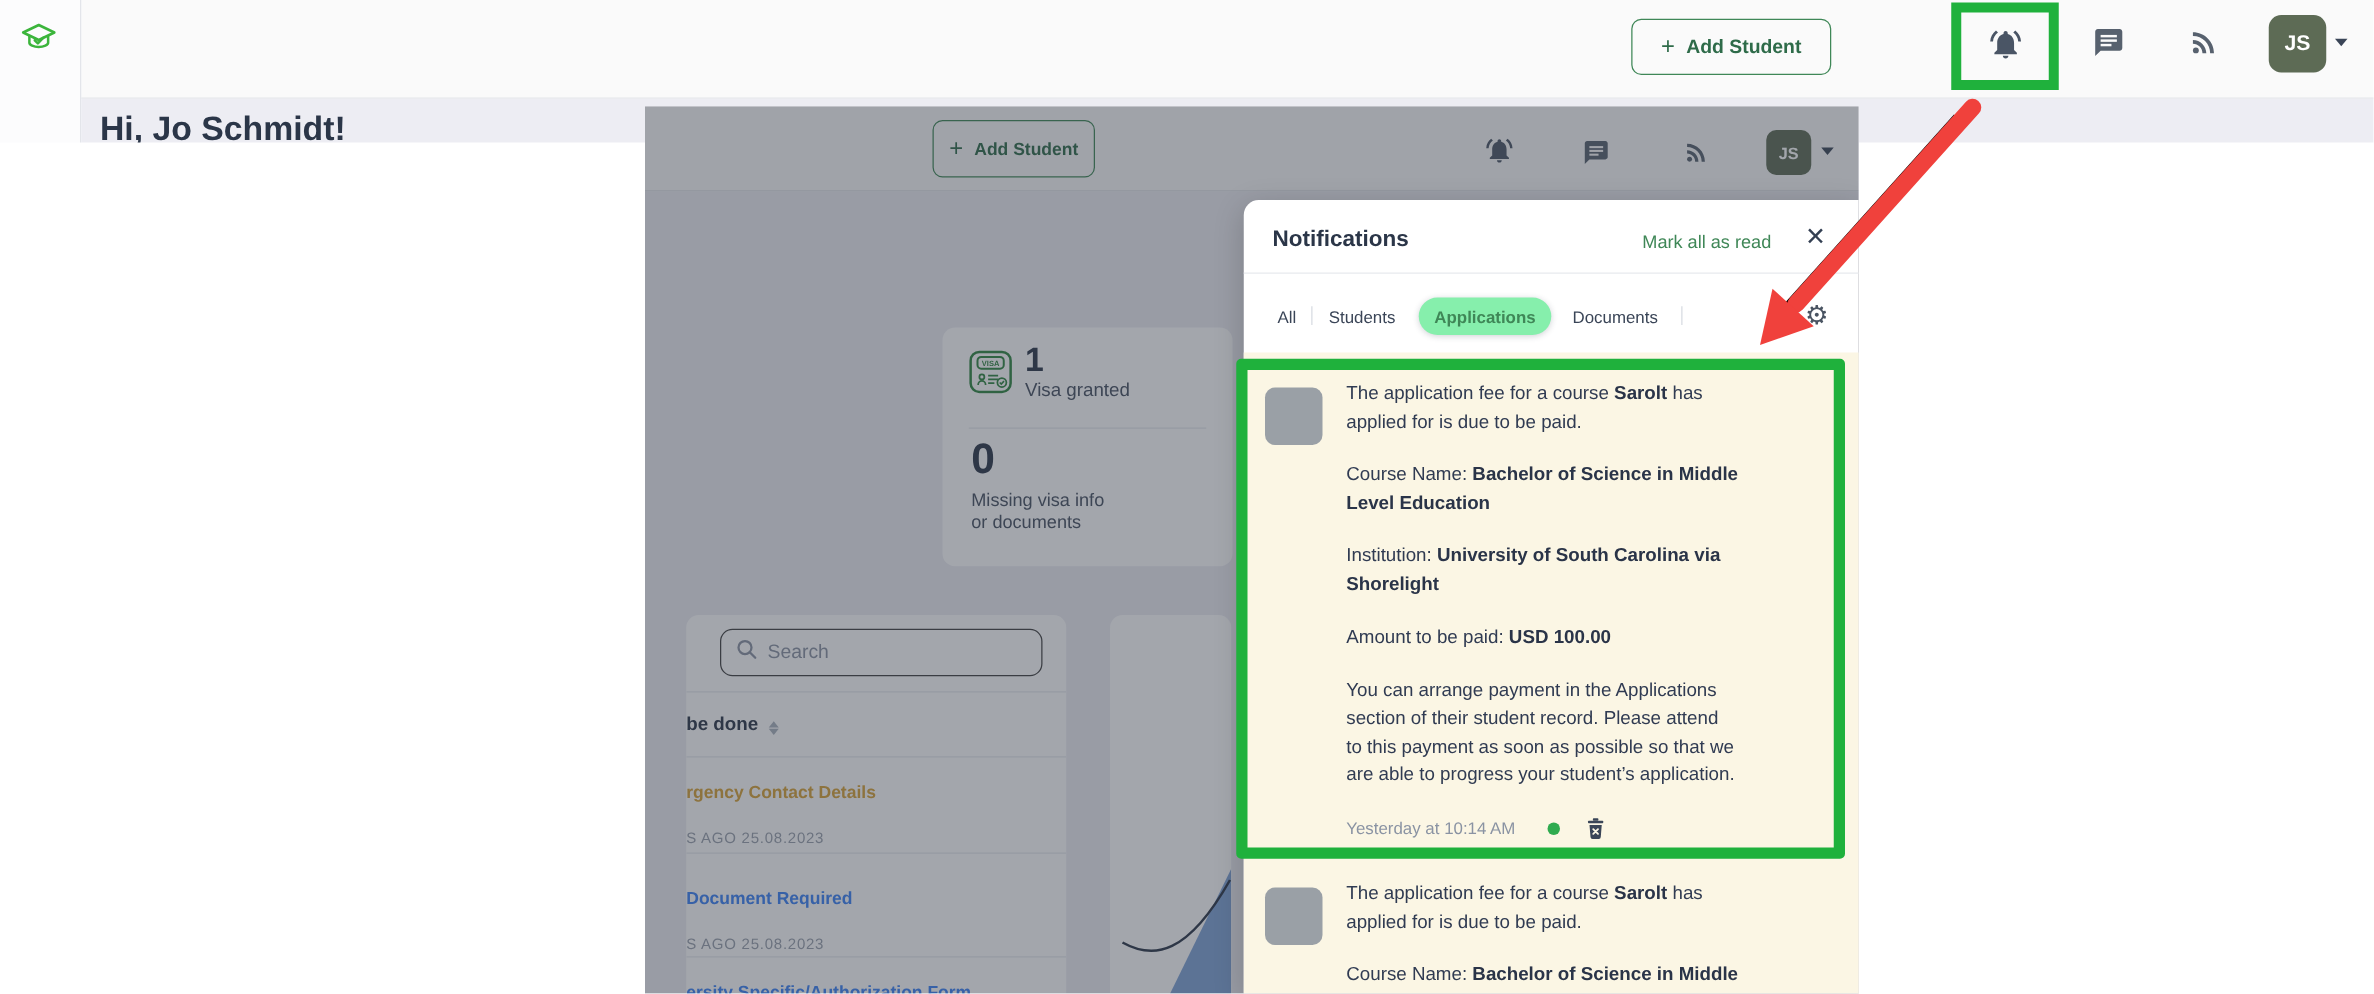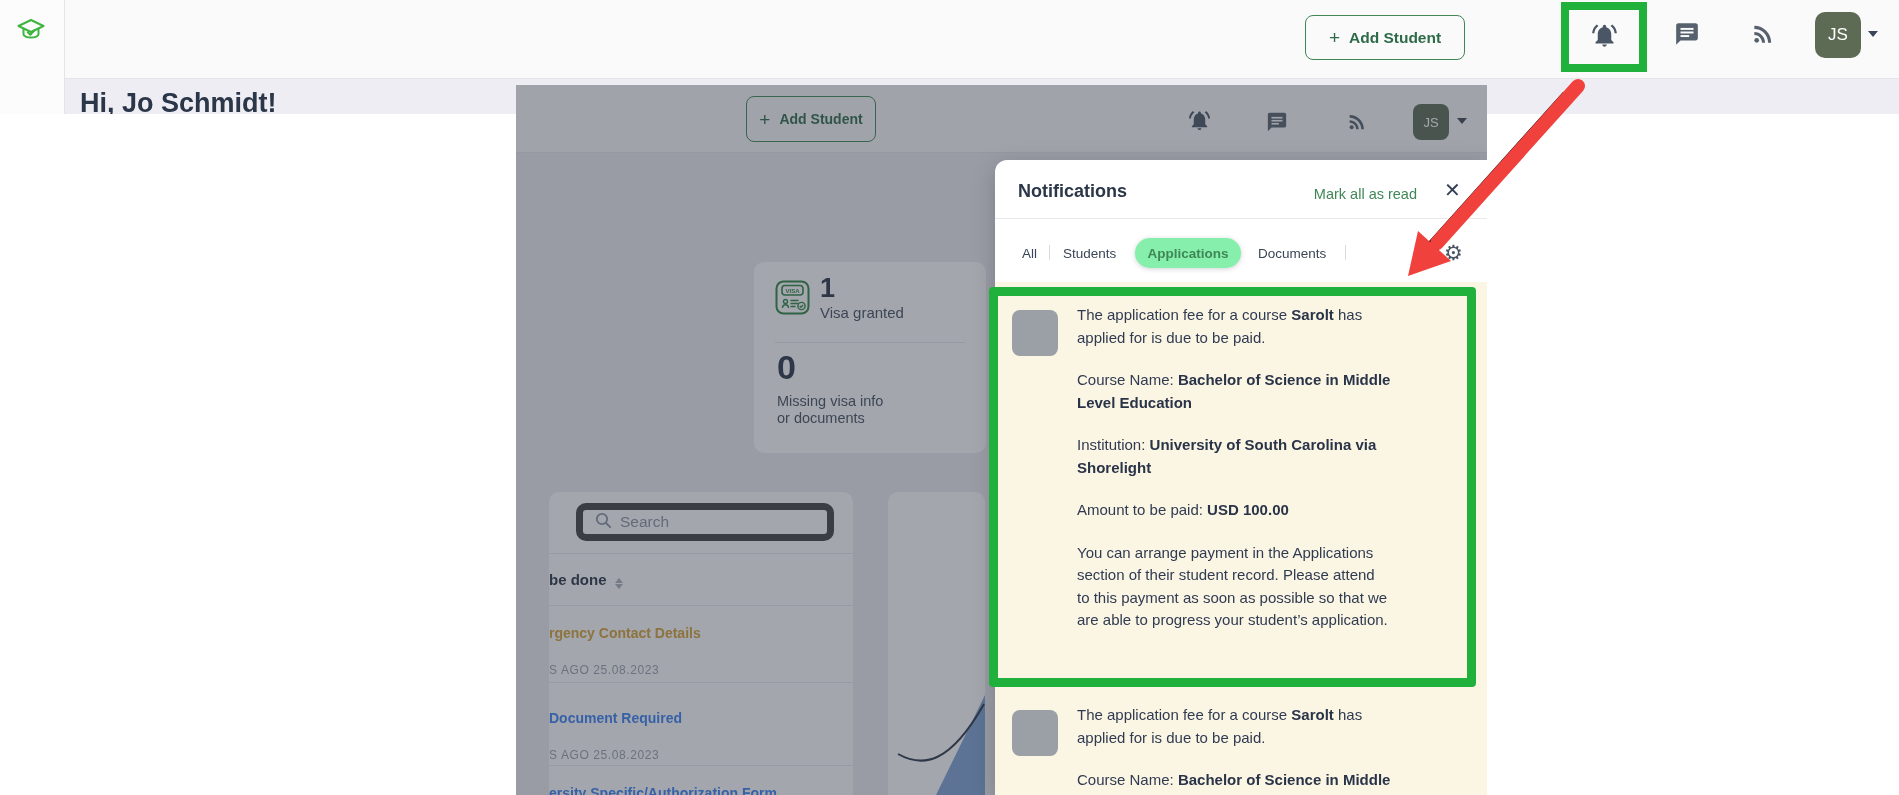--- a/index.html
+++ b/index.html
@@ -8,30 +8,30 @@
   .abs{position:absolute;}
   
   .topbar{left:0;top:0;width:1899px;height:78px;background:#fafafa;border-bottom:1px solid #e3e5ea;}
   .sidebar{left:0;top:0;width:64px;height:114px;background:#fcfcfd;border-right:1px solid #e3e5ea;}
   .band{left:65px;top:79px;width:1834px;height:35px;background:#ededf3;overflow:hidden;}
   .greeting{left:15px;top:9px;font-size:27px;font-weight:700;color:#2b3648;white-space:nowrap;}
   .btn-outline{display:flex;align-items:center;justify-content:center;gap:9px;border:1px solid #3f8757;
                border-radius:8px;background:transparent;color:#2e6b49;font-weight:600;cursor:pointer;}
   .plus{font-size:19px;font-weight:400;line-height:1;}
   .iconbtn{display:flex;align-items:center;justify-content:center;cursor:pointer;background:none;border:none;padding:0;}
-  .avatar{display:flex;align-items:center;justify-content:center;background:#5d6b55;color:#fff;font-weight:400;}
+  .avatar{display:flex;align-items:center;justify-content:center;background:#5d6b55;color:#fff;font-weight:700;}
   .chev{width:0;height:0;border-left:5px solid transparent;border-right:5px solid transparent;border-top:6px solid #3a4557;}
   
   .inner{left:516px;top:85px;width:971px;height:710px;background:#ededf3;overflow:hidden;}
   .inner-topbar{left:0;top:0;width:971px;height:67px;background:#fafafa;border-bottom:1px solid #e3e5ea;}
   .card{background:#fff;border-radius:10px;}
   .stat-num{font-weight:600;color:#2b3648;line-height:1;}
   .stat-label{color:#465061;font-size:14.5px;line-height:17px;}
   .divider{background:#e8eaee;height:1px;}
-  .search-box{display:flex;align-items:center;gap:8px;border:7px solid #404040;border-radius:10px;
+  .search-box{display:flex;align-items:center;gap:8px;border:1px solid #404040;border-radius:10px;
               background:#fff;padding:0 12px;box-sizing:border-box;}
   .search-ph{color:#8a93a3;font-size:15.5px;}
   .row-title{font-size:14px;font-weight:700;white-space:nowrap;}
   .row-title.amber{color:#d7a237;} .row-title.red{color:#3b82f6;}
   .row-meta{font-size:12px;letter-spacing:.6px;color:#9aa1ad;margin-top:22px;white-space:nowrap;}
   .sortcol{display:inline-flex;flex-direction:column;gap:1px;margin-left:8px;vertical-align:2px;}
   .tri-up{width:0;height:0;border-left:4px solid transparent;border-right:4px solid transparent;border-bottom:5px solid #aab2bd;}
   .tri-dn{width:0;height:0;border-left:4px solid transparent;border-right:4px solid transparent;border-top:5px solid #aab2bd;}
   .dim{left:0;top:0;width:971px;height:710px;background:rgba(52,58,70,0.45);z-index:2;}
   
@@ -223,20 +223,32 @@
 
       <div class="abs nlist">
 
         <div class="abs navatar" style="left:17px;top:28px;"></div>
         <div class="abs ntext" style="left:82px;top:22px;">
           <p><span>The application fee for a course </span><b>Sarolt</b><span> has</span><br><span>applied for is due to be paid.</span></p>
           <p><span>Course Name: </span><b>Bachelor of Science in Middle</b><br><b>Level Education</b></p>
           <p><span>Institution: </span><b>University of South Carolina via</b><br><b>Shorelight</b></p>
           <p><span>Amount to be paid: </span><b>USD 100.00</b></p>
           <p><span>You can arrange payment in the Applications</span><br><span>section of their student record. Please attend</span><br><span>to this payment as soon as possible so that we</span><br><span>are able to progress your student’s application.</span></p>
+          <div class="nfoot">
+            <span>Yesterday at 10:14 AM</span>
+            <span class="greendot"></span>
+            <span style="margin-left:20px;display:inline-flex;">
+              <svg width="17" height="18" viewBox="0 0 17 18">
+                <rect x="2.4" y="2.6" width="12.2" height="2" rx="0.6" fill="#3a4557"></rect>
+                <rect x="6.3" y="0.6" width="4.4" height="2" rx="0.6" fill="#3a4557"></rect>
+                <path d="M3.6 6h9.8l-.8 9.6a1.6 1.6 0 0 1-1.6 1.5H6a1.6 1.6 0 0 1-1.6-1.5L3.6 6z" fill="#3a4557"></path>
+                <path d="M6.6 9.3l3.8 3.8M10.4 9.3l-3.8 3.8" stroke="#fbf6e4" stroke-width="1.5" stroke-linecap="round"></path>
+              </svg>
+            </span>
+          </div>
         </div>
 
         <div class="abs navatar" style="left:17px;top:428px;"></div>
         <div class="abs ntext" style="left:82px;top:422px;">
           <p><span>The application fee for a course </span><b>Sarolt</b><span> has</span><br><span>applied for is due to be paid.</span></p>
           <p><span>Course Name: </span><b>Bachelor of Science in Middle</b></p>
         </div>
 
       </div>
     </div>

